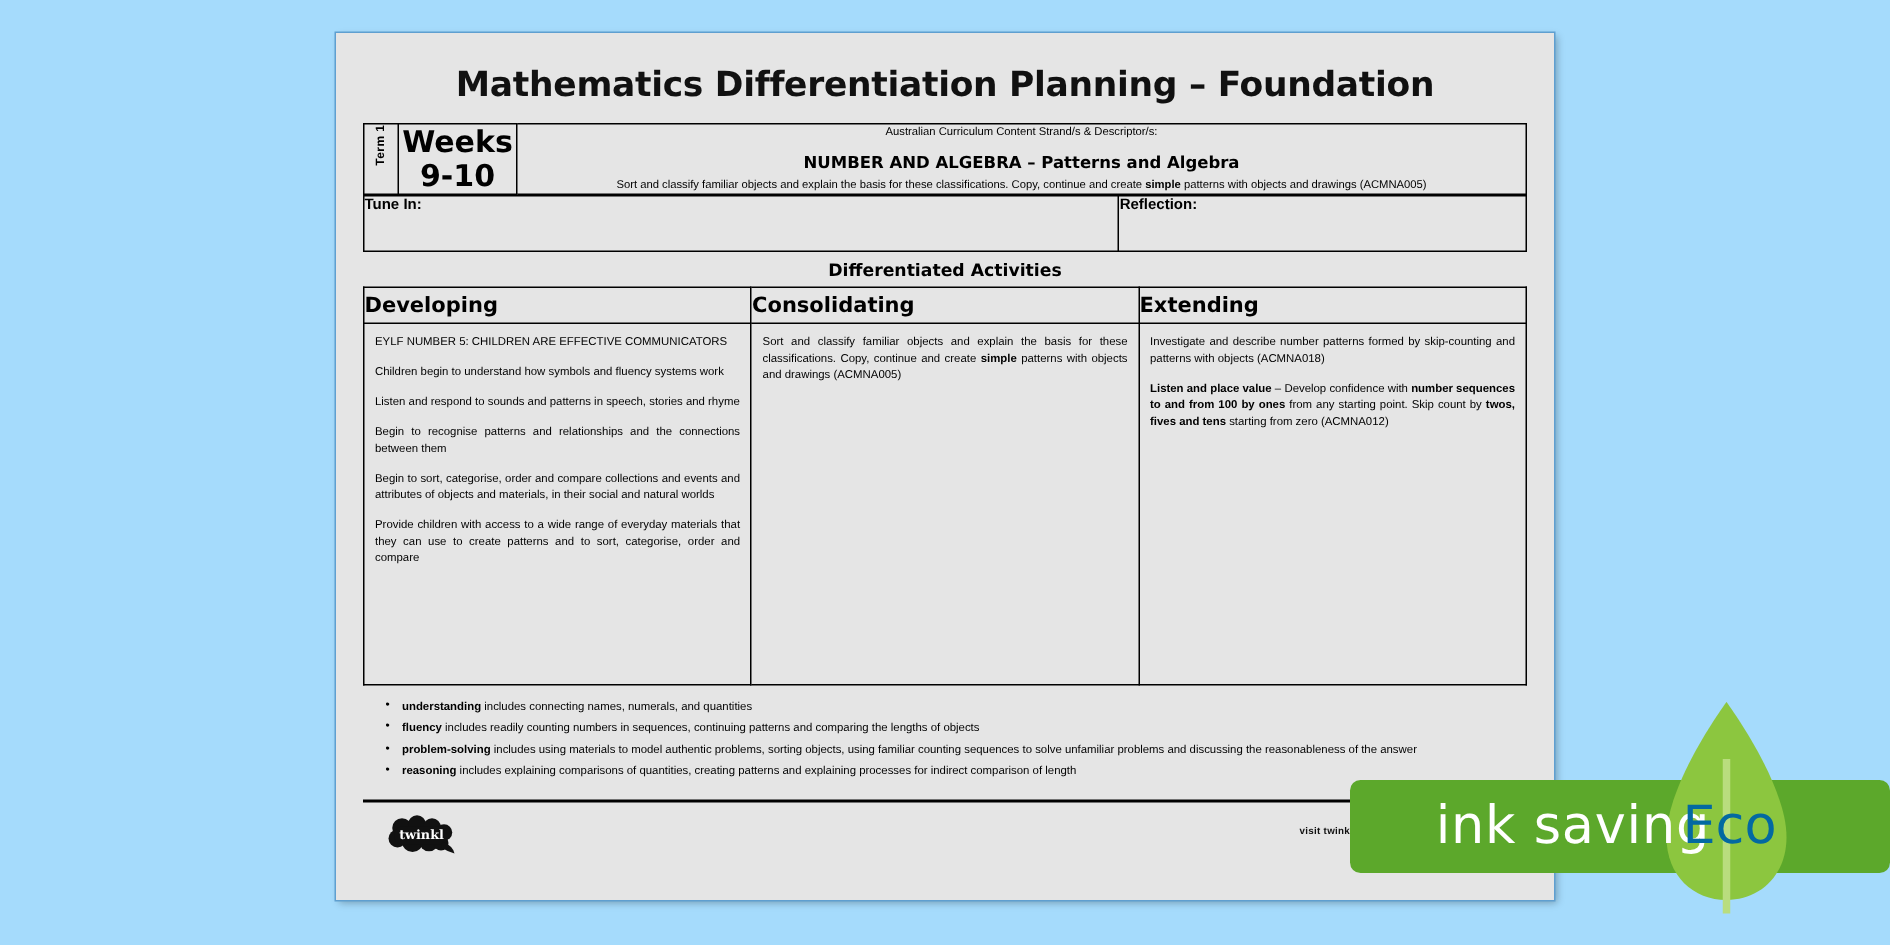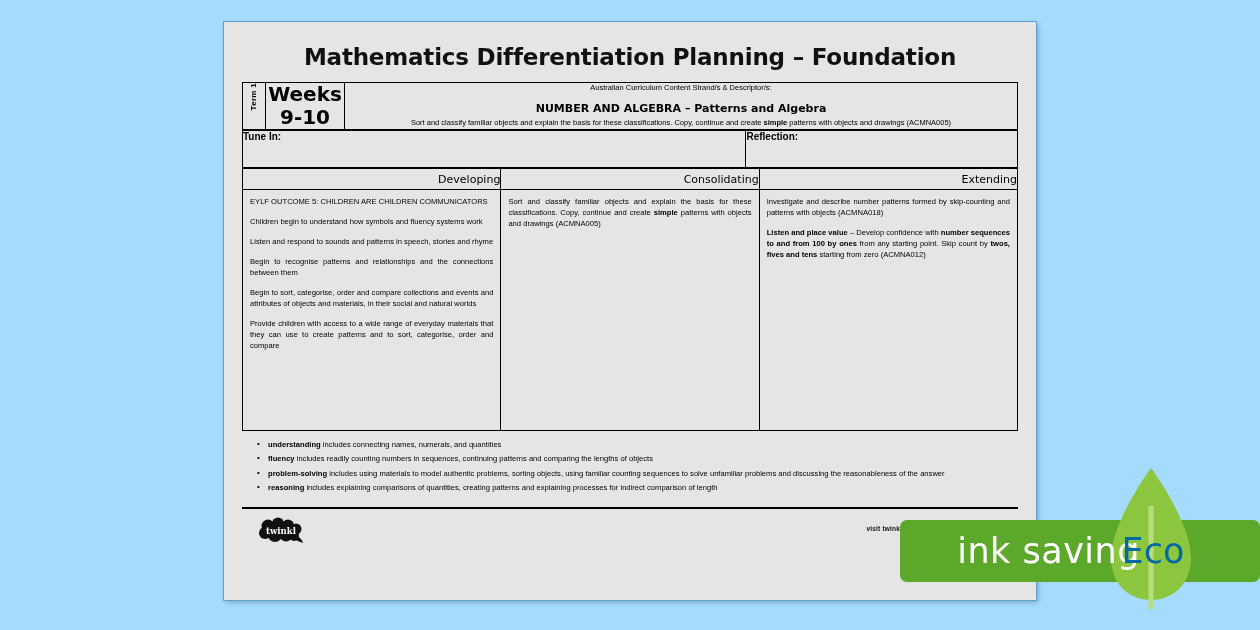--- a/index.html
+++ b/index.html
@@ -111,23 +111,23 @@
     text-align: center;
     font-size: 11.5px;
     font-weight: bold;
     padding: 5px 0 4px 0;
     font-family: "DejaVu Sans", sans-serif;
   }
 
   
   #activities-table { margin-bottom: 0; }
   #activities-table th {
-    text-align: right;
-    font-size: 11px;
-    font-weight: normal;
+    text-align: left;
+    font-size: 14px;
+    font-weight: bold;
     padding: 4px 0 3px 0;
     font-family: "DejaVu Sans", sans-serif;
   }
   #activities-table td {
     height: 228px;
     padding: 6px 7px;
     font-size: 7.6px;
     line-height: 1.45;
   }
   #activities-table td p {
@@ -271,32 +271,33 @@
       <td class="tune-cell" style="width:65%">
         <span>Tune In:</span>
       </td>
       <td class="reflect-cell" style="width:35%">
         <span>Reflection:</span>
       </td>
     </tr>
   </tbody>
     </table>
 
+  <div id="diff-banner">Differentiated Activities</div>
 
   <table class="grid" id="activities-table">
     <tbody>
         <tr>
       <th style="width:33.34%">Developing</th>
       <th style="width:33.33%">Consolidating</th>
       <th style="width:33.33%">Extending</th>
     </tr>
     <tr>
 
       <td>
-        <p class="nojust">EYLF OUTCOME 5: CHILDREN ARE CHILDREN COMMUNICATORS</p>
+        <p class="nojust">EYLF NUMBER 5: CHILDREN ARE EFFECTIVE COMMUNICATORS</p>
         <p class="nojust">Children begin to understand how symbols and fluency systems work</p>
         <p>Listen and respond to sounds and patterns in speech, stories and rhyme</p>
         <p>Begin to recognise patterns and relationships and the connections between them</p>
         <p>Begin to sort, categorise, order and compare collections and events and attributes of objects and materials, in their social and natural worlds</p>
         <p>Provide children with access to a wide range of everyday materials that they can use to create patterns and to sort, categorise, order and compare</p>
       </td>
 
       <td>
         <p><span>Sort and classify familiar objects and explain the basis for these classifications. Copy, continue and create </span><b>simple</b><span> patterns with objects and drawings (ACMNA005)</span></p>
       </td>

